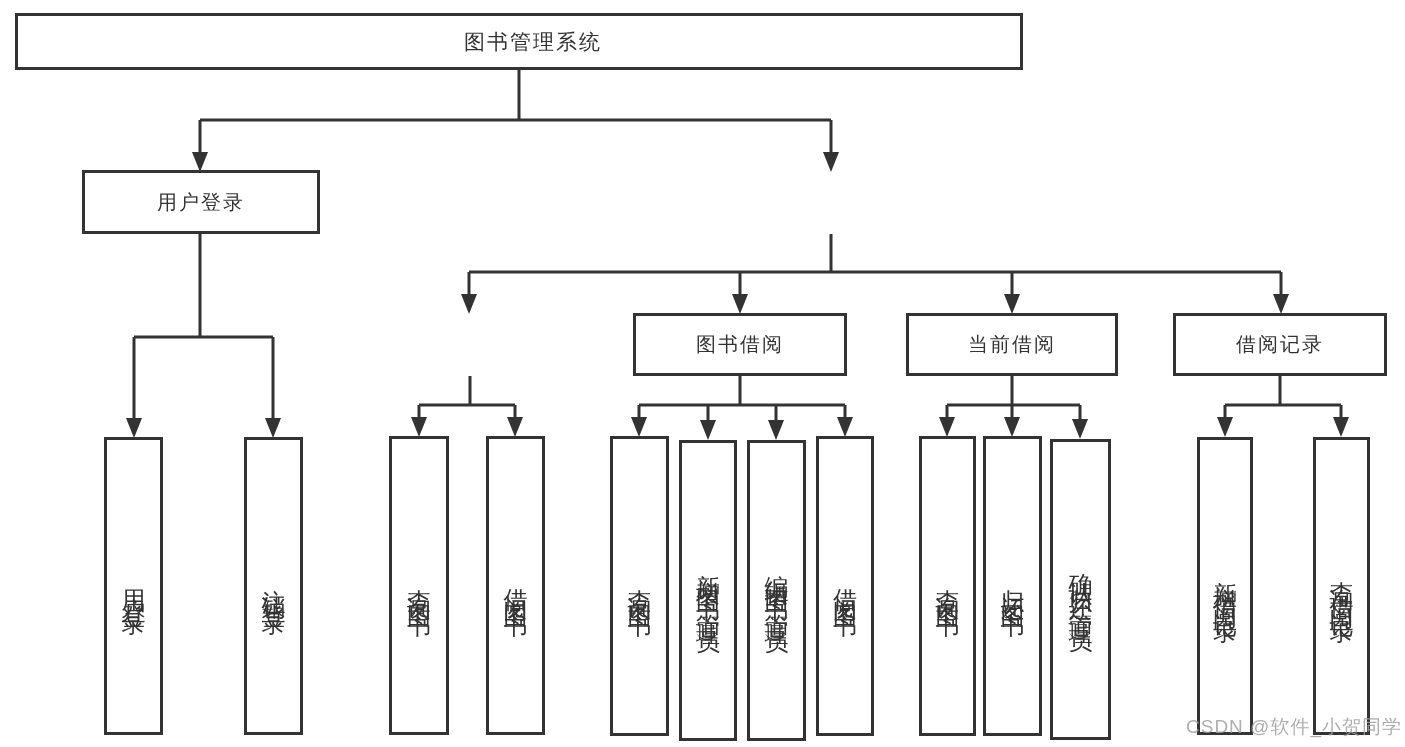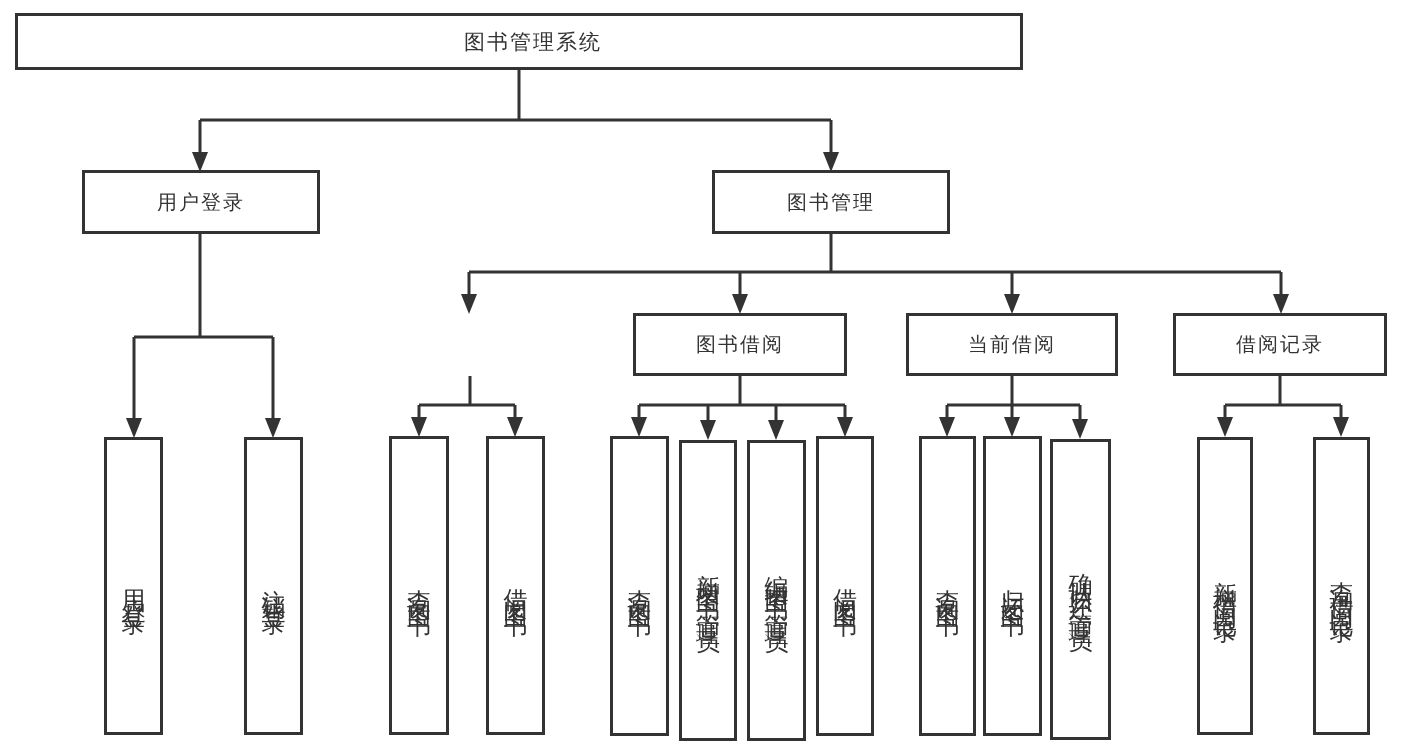--- a/index.html
+++ b/index.html
@@ -114,23 +114,20 @@
     </g>
   </svg>
 
   <div class="box root" style="left:15px; top:13px; width:1008px; height:57px;padding-left:28px;">
     <span class="h-label">图书管理系统</span>
   </div>
 
   <div class="box" style="left:82px; top:170px; width:238px; height:64px;">
     <span class="h-label">用户登录</span>
   </div>
-  <div class="box" style="left:712px; top:170px; width:238px; height:64px;">
-    <span class="h-label">图书管理</span>
-  </div>
 
   <div class="box" style="left:906px; top:313px; width:212px; height:63px;">
     <span class="h-label">当前借阅</span>
   </div>
   <div class="box" style="left:633px; top:313px; width:214px; height:63px;">
     <span class="h-label">图书借阅</span>
   </div>
   <div class="box" style="left:1173px; top:313px; width:214px; height:63px;">
     <span class="h-label">借阅记录</span>
   </div>
@@ -172,14 +169,15 @@
     <span class="v-label">确认归还（管理员）</span>
   </div>
 
   <div class="box leaf" style="left:1197px; top:437px; width:56px; height:298px;">
     <span class="v-label">新增借阅记录</span>
   </div>
   <div class="box leaf" style="left:1313px; top:437px; width:57px; height:298px;">
     <span class="v-label">查询借阅记录</span>
   </div>
 
+  <div class="watermark">CSDN @软件_小贺同学</div>
 
 </div>
 
 </body></html>

